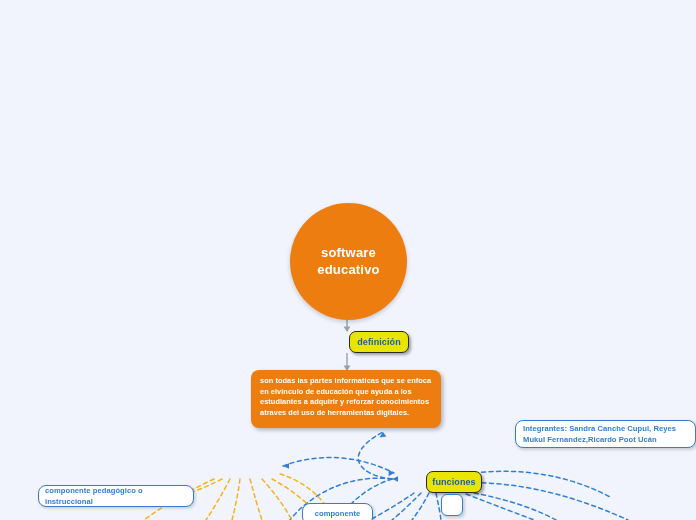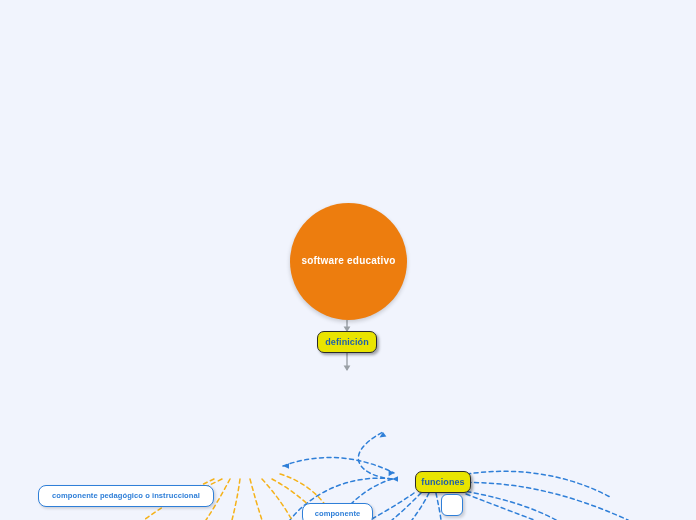--- a/index.html
+++ b/index.html
@@ -42,49 +42,50 @@
     height: 117px;
     border-radius: 50%;
     background: #ed7d0e;
     box-shadow: 0 2px 4px rgba(0,0,0,0.18);
     display: flex;
     align-items: center;
     justify-content: center;
   }
   .root-label {
     color: #ffffff;
-    font-size: 10px;
+    font-size: 13px;
     font-weight: bold;
     letter-spacing: .2px;
     text-align: center;
     line-height: 1.25;
   }
 
   
   .yellow-node {
     background: #e9e400;
     border: 1.6px solid #2a2a2a;
     border-radius: 7px;
     box-shadow: 2px 2px 3px rgba(0,0,0,0.35);
     display: flex;
     align-items: center;
     justify-content: center;
     padding: 0 8px;
+    margin-left: 32px;
   }
   .yellow-node .lbl {
     color: #1f5fa9;
     font-size: 9px;
     font-weight: bold;
     white-space: nowrap;
     letter-spacing: .1px;
   }
 
   #node-definicion { left: 317px; top: 331px; width: 60px; height: 22px; }
   #node-componentes { left: 209px; top: 457px; width: 73px; height: 22px; }
-  #node-funciones { left: 415px; top: 471px; width: 56px; height: 22px; }
+  #node-funciones { left: 394px; top: 471px; width: 56px; height: 22px; }
 
   
   .orange-panel {
     left: 251px;
     top: 370px;
     width: 190px;
     min-height: 58px;
     background: #ed7d0e;
     border-radius: 8px;
     box-shadow: 2px 2px 4px rgba(0,0,0,0.28);
@@ -114,21 +115,21 @@
     font-weight: bold;
     line-height: 1.5;
     letter-spacing: .05px;
   }
 
   #node-integrantes {
     left: 515px; top: 420px; width: 181px; height: 28px;
     padding: 0 7px;
   }
   #node-pedagogico {
-    left: 38px; top: 485px; width: 176px; height: 22px;
+    left: 38px; top: 485px; width: 156px; height: 22px;
     justify-content: center;
     padding: 0 6px;
   }
   #node-informativa {
     left: 302px; top: 503px; width: 71px; height: 22px;
     justify-content: center;
     padding: 0 6px;
   }
   #node-empty-small {
     left: 441px; top: 494px; width: 22px; height: 22px;
@@ -192,32 +193,38 @@
   </svg>
 
   <div class="node root-node" id="node-root">
     <span class="root-label">software educativo</span>
   </div>
 
   <div class="node yellow-node" id="node-definicion">
     <span class="lbl">definición</span>
   </div>
 
+  <div class="node orange-panel" id="node-definicion-text">
+    <span class="txt">son todas las partes informaticas que se enfoca en elvinculo de educación que ayuda a los estudiantes a adquirir y reforzar conocimientos atraves del uso de herramientas digitales.</span>
+  </div>
 
 
   <div class="node yellow-node" id="node-funciones">
     <span class="lbl">funciones</span>
   </div>
 
   <div class="node blue-box" id="node-pedagogico">
     <span class="lbl">componente pedagógico o instruccional</span>
   </div>
 
   <div class="node blue-box" id="node-informativa">
     <span class="lbl">componente</span>
   </div>
 
   <div class="node blue-box" id="node-empty-small">
     <span class="lbl"></span>
   </div>
 
+  <div class="node blue-box" id="node-integrantes">
+    <span class="lbl">Integrantes: Sandra Canche Cupul, Reyes Mukul Fernandez,Ricardo Poot Ucán</span>
+  </div>
 
 </div>
 
 </body></html>

